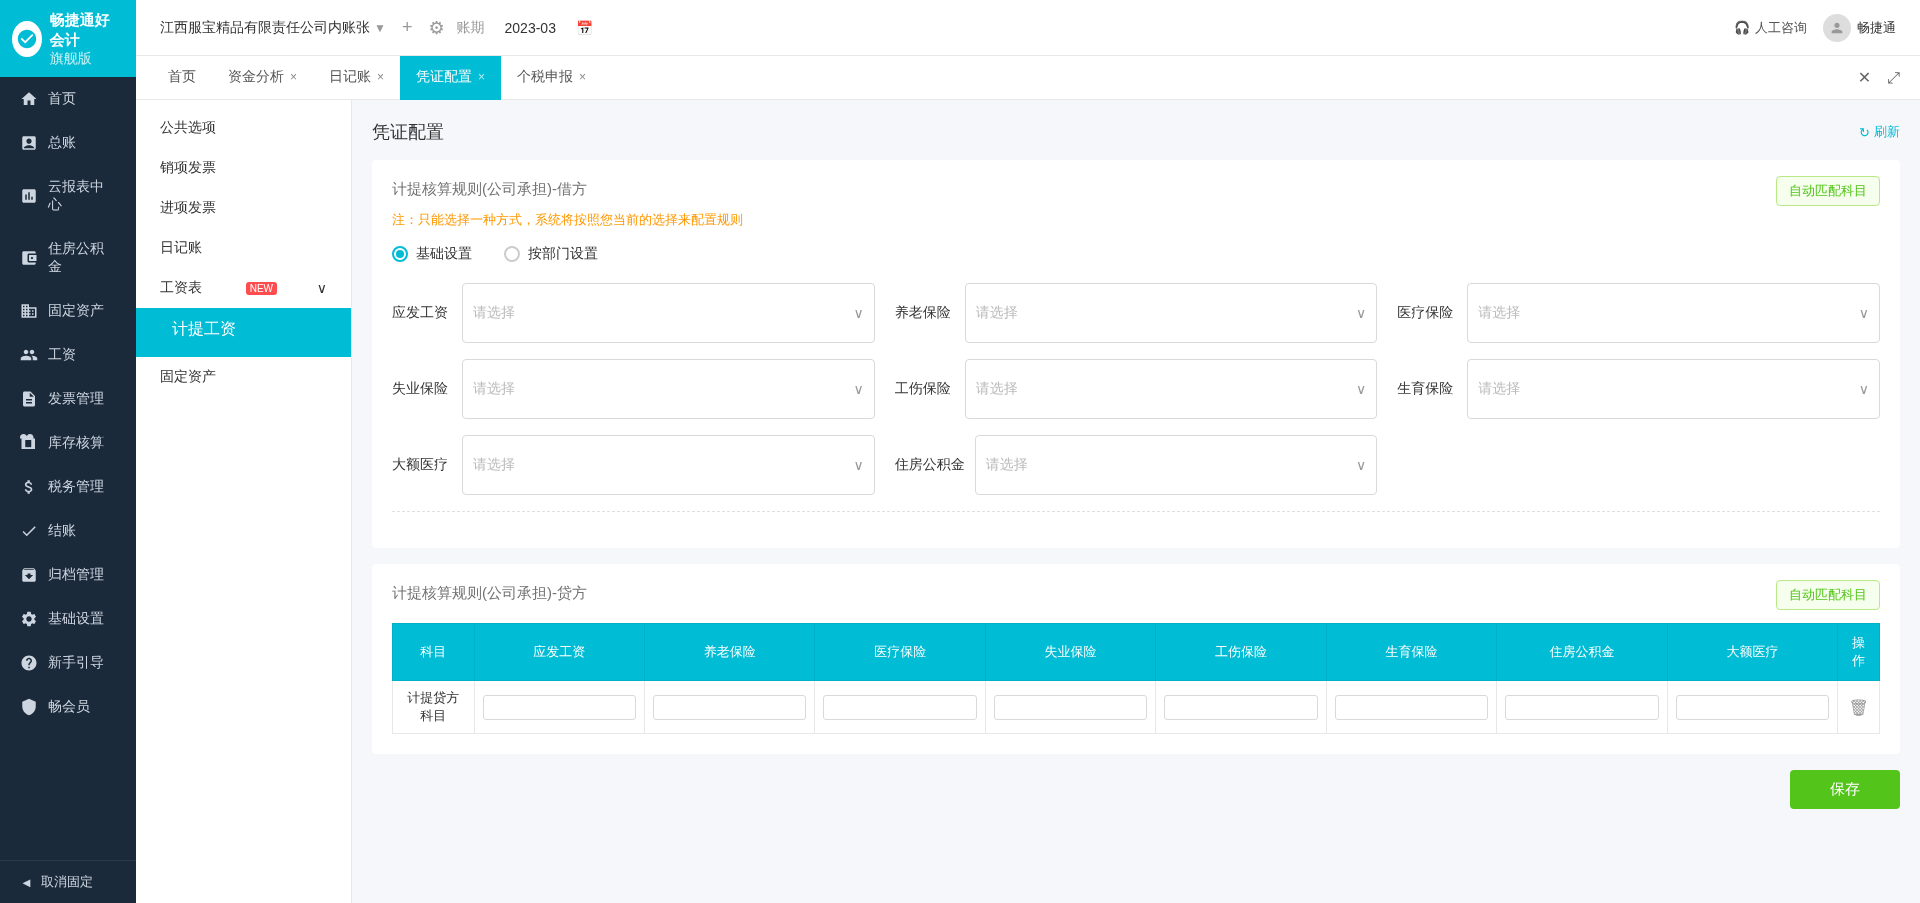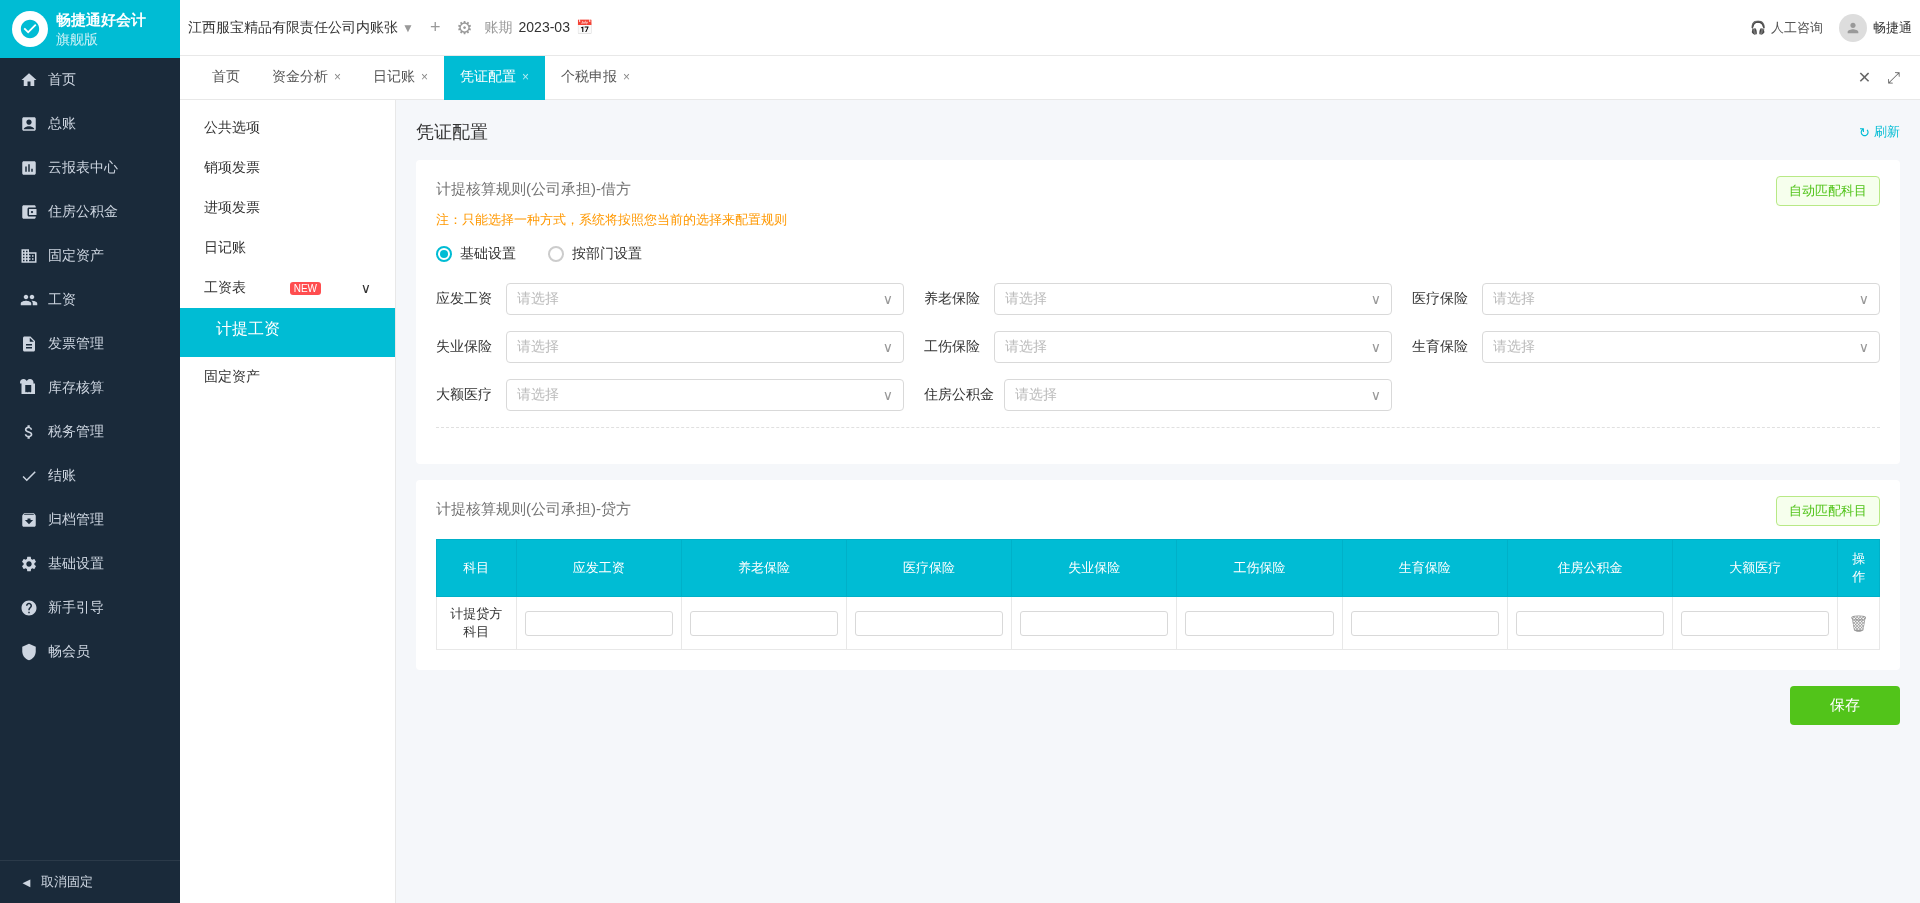--- a/index.html
+++ b/index.html
@@ -1,40 +1,40 @@
 <!DOCTYPE html>
 <html><head>
   <meta charset="utf-8">
   <style>
     * { box-sizing: border-box; margin: 0; padding: 0; }
     body { font-family: "Microsoft YaHei", "PingFang SC", sans-serif; font-size: 14px; background: #f0f2f5; display: flex; height: 903px; overflow: hidden; }
 
     
-    .sidebar { width: 180px; background: #1a2a3a; color: #fff; display: flex; flex-direction: column; flex-shrink: 0; height: 100%; }
+    .sidebar { width: 136px; background: #1a2a3a; color: #fff; display: flex; flex-direction: column; flex-shrink: 0; height: 100%; }
     .sidebar-logo { background: #00bcd4; padding: 10px 12px; display: flex; align-items: center; gap: 8px; min-height: 56px; }
     .sidebar-logo-icon { width: 36px; height: 36px; background: #fff; border-radius: 50%; display: flex; align-items: center; justify-content: center; }
     .sidebar-logo-icon svg { width: 22px; height: 22px; }
     .sidebar-logo-text { line-height: 1.3; }
     .sidebar-logo-title { font-size: 15px; font-weight: bold; color: #fff; }
     .sidebar-logo-sub { font-size: 14px; color: rgba(255,255,255,0.8); }
     .sidebar-nav { flex: 1; overflow-y: auto; }
     .sidebar-item { display: flex; align-items: center; gap: 10px; padding: 13px 20px; cursor: pointer; color: #cdd5e0; font-size: 14px; transition: background 0.2s; }
     .sidebar-item svg { width: 18px; height: 18px; flex-shrink: 0; }
     .sidebar-footer { padding: 12px 20px; color: #cdd5e0; cursor: pointer; display: flex; align-items: center; gap: 8px; font-size: 13px; border-top: 1px solid rgba(255,255,255,0.08); }
 
     
     .main { flex: 1; display: flex; flex-direction: column; overflow: hidden; }
 
     
-    .topbar { background: #fff; border-bottom: 1px solid #e8e8e8; display: flex; align-items: center; padding: 0 8px; height: 56px; gap: 12px; flex-shrink: 0; }
+    .topbar { background: #fff; border-bottom: 1px solid #e8e8e8; display: flex; align-items: center; padding: 0 24px; height: 56px; gap: 12px; flex-shrink: 0; }
     .topbar-company { font-size: 14px; color: #333; display: flex; align-items: center; gap: 4px; cursor: pointer; }
     .topbar-company .arrow { color: #999; font-size: 12px; }
     .topbar-add { color: #999; font-size: 18px; cursor: pointer; padding: 0 4px; }
     .topbar-settings { color: #999; font-size: 18px; cursor: pointer; }
-    .topbar-period { display: flex; align-items: flex-start; gap: 6px; font-size: 14px; color: #333; }
+    .topbar-period { display: flex; align-items: center; gap: 20px; font-size: 14px; color: #333; }
     .topbar-period-label { color: #999; }
     .topbar-period-value { font-weight: 500; }
     .topbar-period-icon { color: #00bcd4; cursor: pointer; }
     .topbar-right { margin-left: auto; display: flex; align-items: center; gap: 16px; }
     .topbar-service { display: flex; align-items: center; gap: 4px; color: #555; cursor: pointer; font-size: 13px; }
     .topbar-user { display: flex; align-items: center; gap: 6px; cursor: pointer; }
     .topbar-avatar { width: 28px; height: 28px; border-radius: 50%; background: #ddd; display: flex; align-items: center; justify-content: center; }
     .topbar-username { font-size: 13px; color: #333; }
 
     
@@ -74,21 +74,21 @@
     .radio-group { display: flex; gap: 32px; margin-bottom: 20px; }
     .radio-item { display: flex; align-items: center; gap: 8px; cursor: pointer; font-size: 14px; color: #333; }
     .radio-circle { width: 16px; height: 16px; border-radius: 50%; border: 2px solid #00bcd4; display: flex; align-items: center; justify-content: center; }
     .radio-circle.checked::after { content: ''; width: 8px; height: 8px; border-radius: 50%; background: #00bcd4; display: block; }
     .radio-circle.unchecked { border-color: #ccc; }
 
     
     .form-grid { display: grid; grid-template-columns: 1fr 1fr 1fr; gap: 16px 20px; margin-bottom: 8px; }
     .form-item { display: flex; align-items: center; gap: 10px; }
     .form-label { color: #333; font-size: 14px; white-space: nowrap; min-width: 60px; }
-    .form-select { flex: 1; border: 1px solid #d9d9d9; border-radius: 4px; padding: 6px 10px; display: flex; align-items: center; justify-content: space-between; cursor: pointer; background: #fff; color: #bbb; font-size: 14px; }
+    .form-select { flex: 1; border: 1px solid #d9d9d9; border-radius: 4px; padding: 20px 10px; display: flex; align-items: center; justify-content: space-between; cursor: pointer; background: #fff; color: #bbb; font-size: 14px; }
     .form-select .placeholder { color: #bbb; }
     .form-select .arrow { color: #999; }
 
     
     .table-wrapper { margin-top: 8px; }
     .table { width: 100%; border-collapse: collapse; }
     .table th { background: #00bcd4; color: #fff; padding: 10px 8px; text-align: center; font-weight: 500; font-size: 13px; border: 1px solid #00b0c8; }
     .table td { padding: 8px; text-align: center; border: 1px solid #e8e8e8; font-size: 13px; color: #333; }
     .table td input { width: 100%; border: 1px solid #d9d9d9; border-radius: 3px; padding: 4px 6px; font-size: 13px; outline: none; }
     .table td .delete-btn { color: #999; cursor: pointer; font-size: 16px; }

